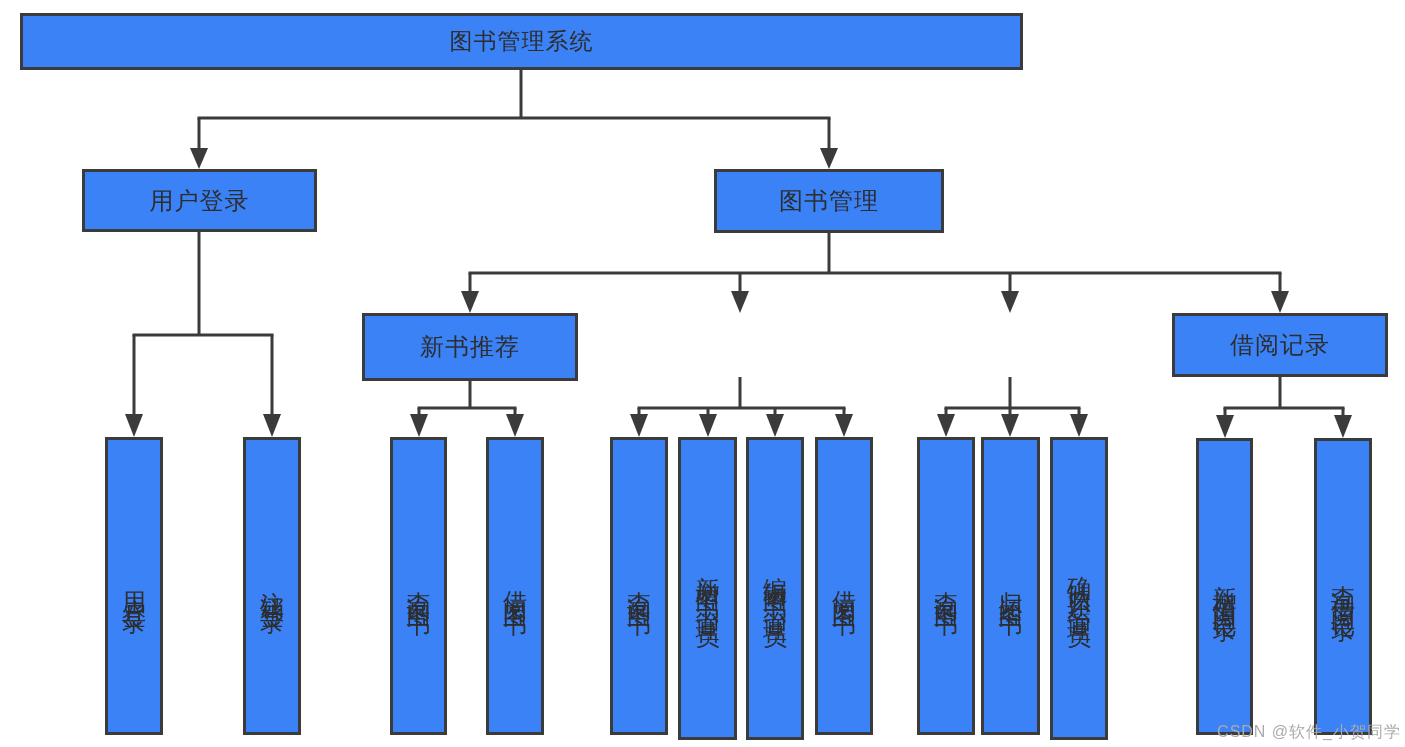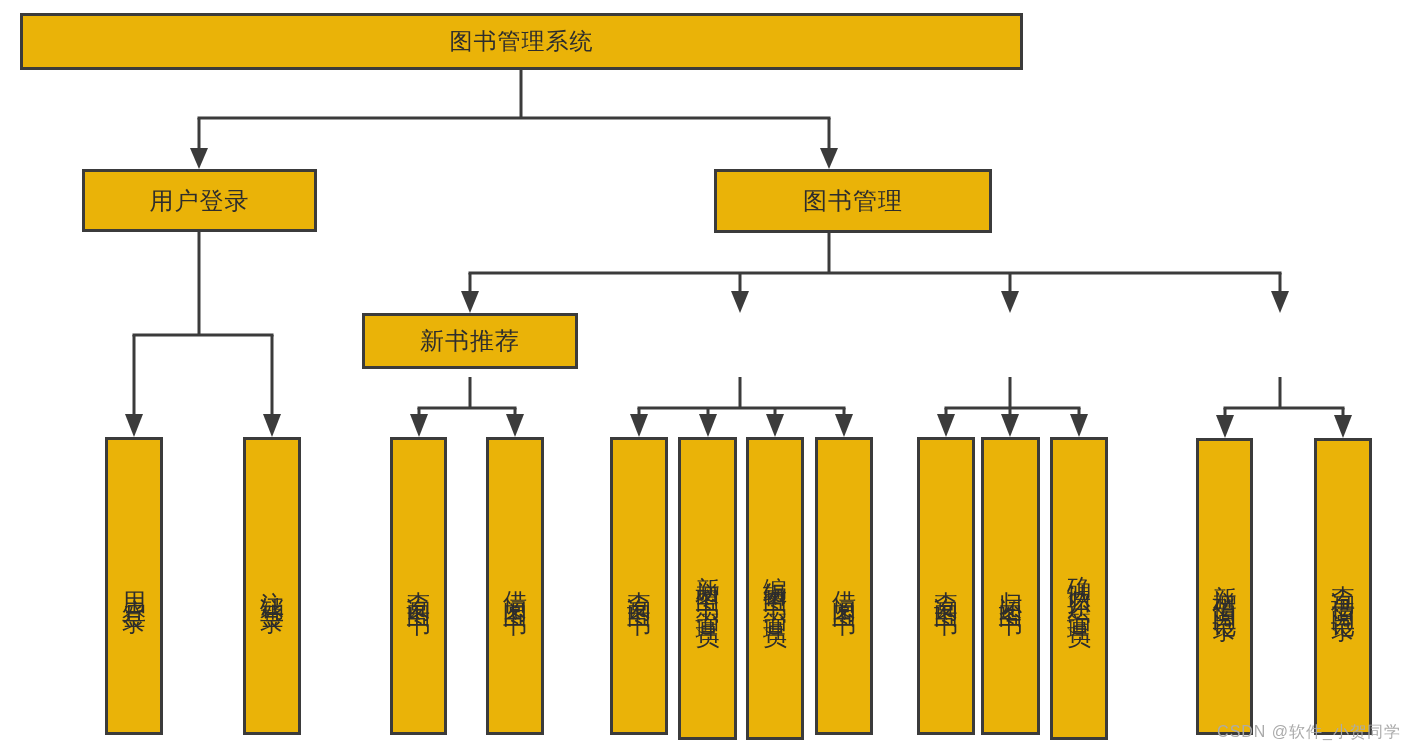--- a/index.html
+++ b/index.html
@@ -14,21 +14,21 @@
   }
   .connectors {
     position: absolute;
     left: 0; top: 0;
     width: 1405px; height: 747px;
     z-index: 0;
   }
   .node {
     position: absolute;
     box-sizing: border-box;
-    background: #eab308;
+    background: #3b82f6;
     border: 3px solid #3b3b3b;
     display: flex;
     align-items: center;
     justify-content: center;
     z-index: 1;
   }
   .hbox { font-size: 24px; letter-spacing: 1px; white-space: nowrap; }
   .root-box { font-size: 23px; }
   .vbox {
     font-size: 24px;
@@ -118,26 +118,29 @@
     <polygon points="1334,415 1352,415 1343,438" fill="#3b3b3b" stroke="none"></polygon>
   </svg>
 
   <div class="node hbox root-box" style="left:20px; top:13px; width:1003px; height:57px;">
     <span>图书管理系统</span>
   </div>
 
   <div class="node hbox" style="left:82px; top:169px; width:235px; height:63px;">
     <span>用户登录</span>
   </div>
-  <div class="node hbox" style="left:714px; top:169px; width:278px; height:64px;align-items:center;">
+  <div class="node hbox" style="left:714px; top:169px; width:230px; height:64px;align-items:center;">
     <span>图书管理</span>
   </div>
 
-  <div class="node hbox" style="left:362px; top:313px; width:216px; height:56px;">
+  <div class="node hbox" style="left:362px; top:313px; width:216px; height:68px;">
     <span>新书推荐</span>
+  </div>
+  <div class="node hbox" style="left:1172px; top:313px; width:216px; height:64px;">
+    <span>借阅记录</span>
   </div>
 
   <div class="node vbox" style="left:105px; top:437px; width:58px; height:298px;">
     <span class="vtext">用户登录</span>
   </div>
   <div class="node vbox" style="left:243px; top:437px; width:58px; height:298px;">
     <span class="vtext">注销登录</span>
   </div>
 
   <div class="node vbox" style="left:390px; top:437px; width:57px; height:298px;">

